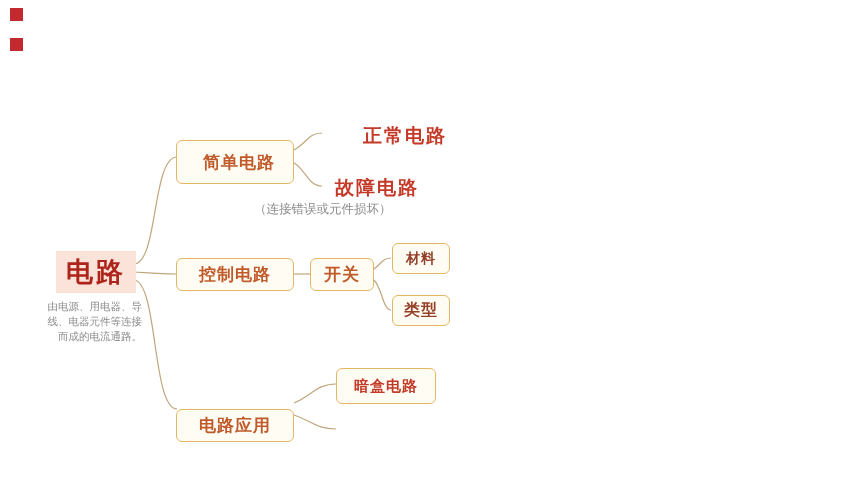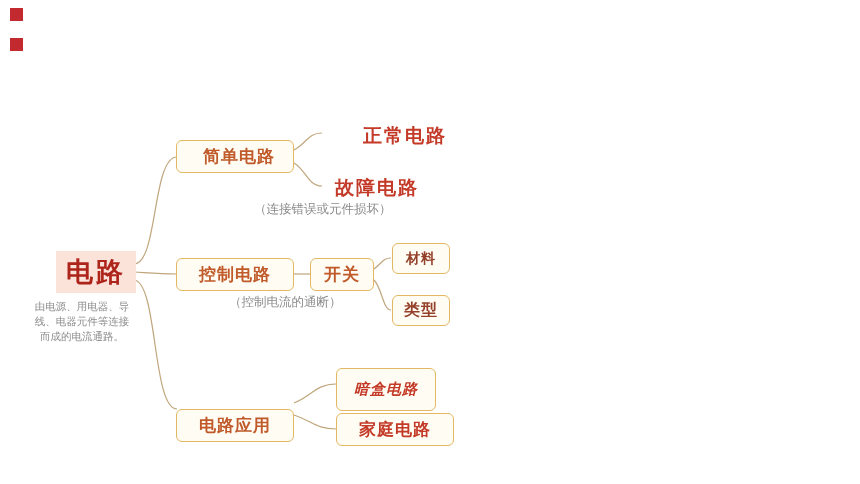--- a/index.html
+++ b/index.html
@@ -32,41 +32,41 @@
     font-family: Liberation Mono, monospace;
     font-weight: bold; font-size: 27px;
     letter-spacing: 3px;
   }
   .root-desc {
     position: absolute; left: 22px; top: 299px; width: 120px;
     color: var(--gray-text, #8b8b8b);
     font-size: 10.5px; line-height: 1.45;
     text-align: center;
   }
-  .root-desc span { display: block; white-space: nowrap; }
+  .root-desc span { display: block; white-space: nowrap; text-align: right; }
 
   .node {
     position: absolute;
     display: flex; align-items: center; justify-content: center;
     background: var(--box-bg, #fffdf3);
     border: 1.6px solid var(--box-border, #e4b763);
     border-radius: 6px;
     box-sizing: border-box;
     font-family: "Liberation Serif", serif;
     font-weight: bold;
     letter-spacing: 1px;
     cursor: default;
   }
-  .n-simple      { left: 176px; top: 140px; width: 118px; height: 33px; font-size: 17px; color: var(--orange-text, #c05a2a); padding-left: 8px; }
+  .n-simple      { left: 176px; top: 140px; width: 118px; height: 44px; font-size: 17px; color: var(--orange-text, #c05a2a); padding-left: 8px; }
   .n-control     { left: 176px; top: 258px; width: 118px; height: 33px; font-size: 17px; color: var(--orange-text, #c05a2a); }
   .n-application { left: 176px; top: 393px; width: 118px; height: 33px; font-size: 17px; color: var(--orange-text, #c05a2a); margin-top: 16px; }
   .n-switch      { left: 310px; top: 258px; width: 64px;  height: 33px; font-size: 17px; color: var(--orange-text, #c05a2a); }
   .n-material    { left: 392px; top: 243px; width: 58px;  height: 31px; font-size: 14px; color: var(--dark-red, #94402a); }
   .n-type        { left: 392px; top: 295px; width: 58px;  height: 31px; font-size: 16px; color: var(--dark-red, #94402a); }
-  .n-darkbox     { left: 336px; top: 368px; width: 100px; height: 43px; font-size: 15px; color: var(--bright-red, #c43a28); font-style: italic; }
+  .n-darkbox     { left: 336px; top: 368px; width: 100px; height: 36px; font-size: 15px; color: var(--bright-red, #c43a28); }
   .n-household   { left: 336px; top: 413px; width: 118px; height: 33px; font-size: 17px; color: var(--bright-red, #c43a28); }
 
   .leaf-text {
     position: absolute;
     font-family: "Liberation Serif", serif;
     font-weight: bold; font-size: 19px;
     color: var(--bright-red, #c43a28);
     letter-spacing: 2px;
     white-space: nowrap;
   }
@@ -116,25 +116,23 @@
   <div class="leaf-text t-normal">正常电路</div>
 
   <div class="leaf-text t-fault">故障电路</div>
 
   <div class="note note-fault">（连接错误或元件损坏）</div>
 
   <div class="node n-control">控制电路</div>
 
   <div class="node n-switch">开关</div>
 
-  <div class="note note-switch">（控制电流的通断）</div>
 
   <div class="node n-material">材料</div>
 
   <div class="node n-type">类型</div>
 
   <div class="node n-application">电路应用</div>
 
   <div class="node n-darkbox">暗盒电路</div>
 
-  <div class="node n-household">家庭电路</div>
 
 </div>
 
 </body></html>

